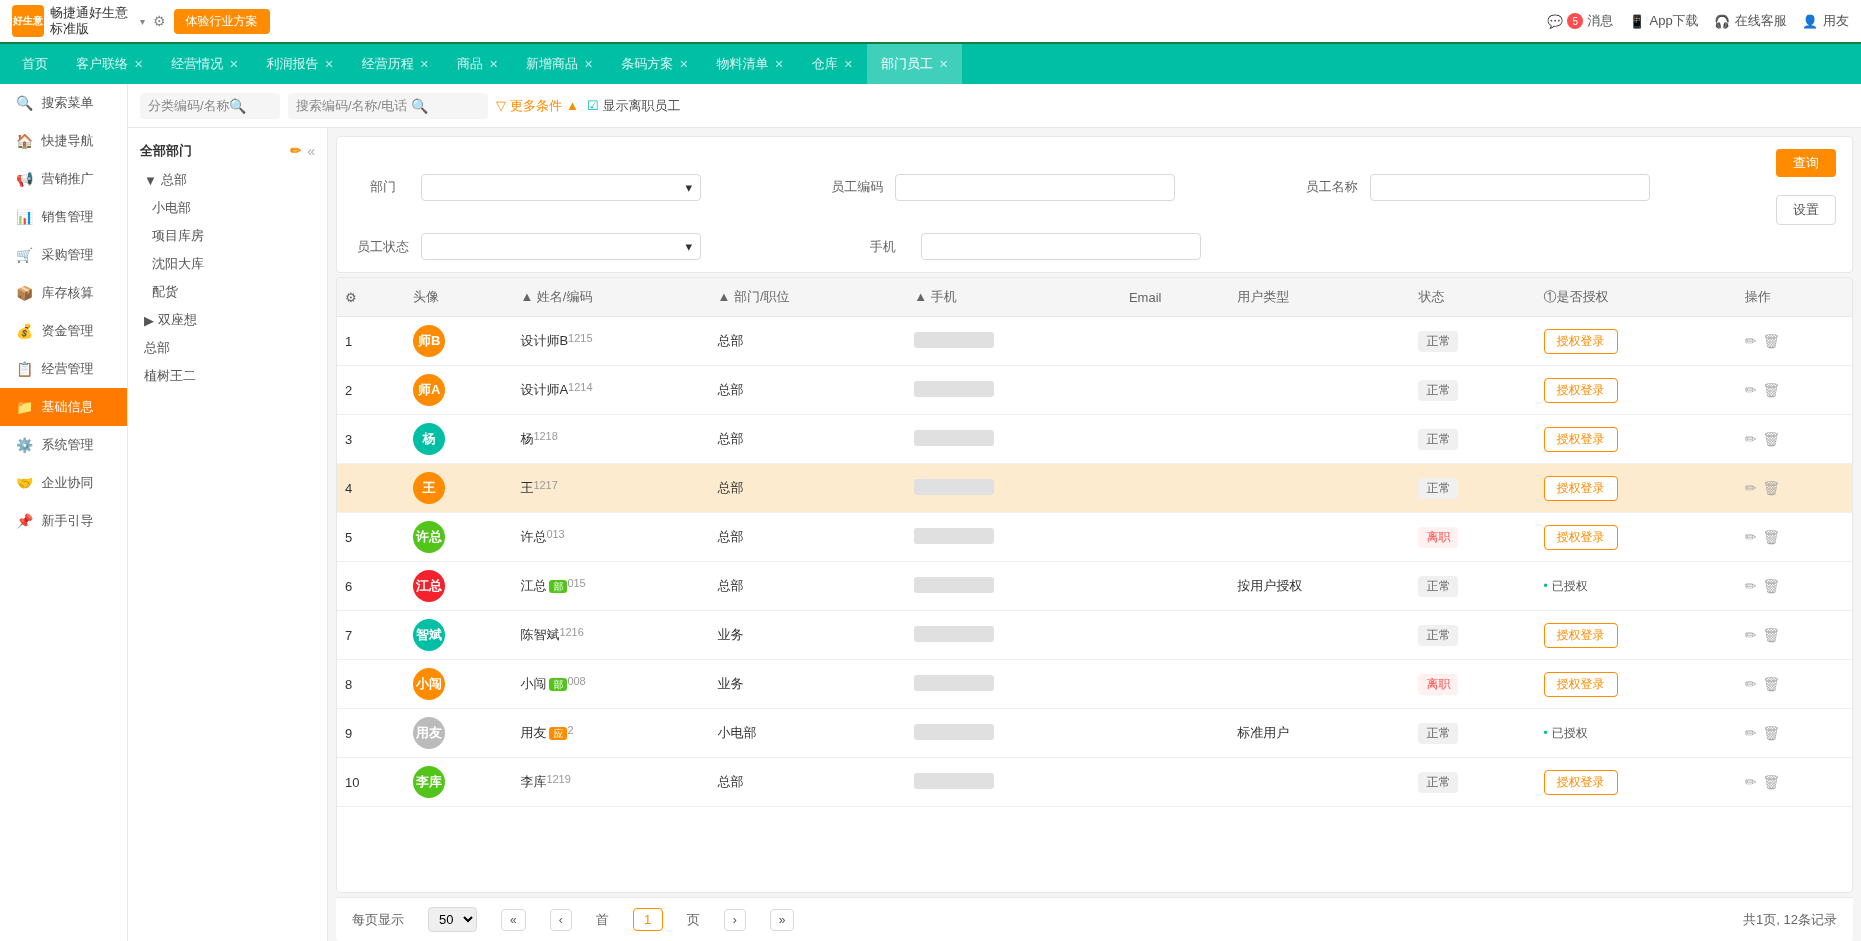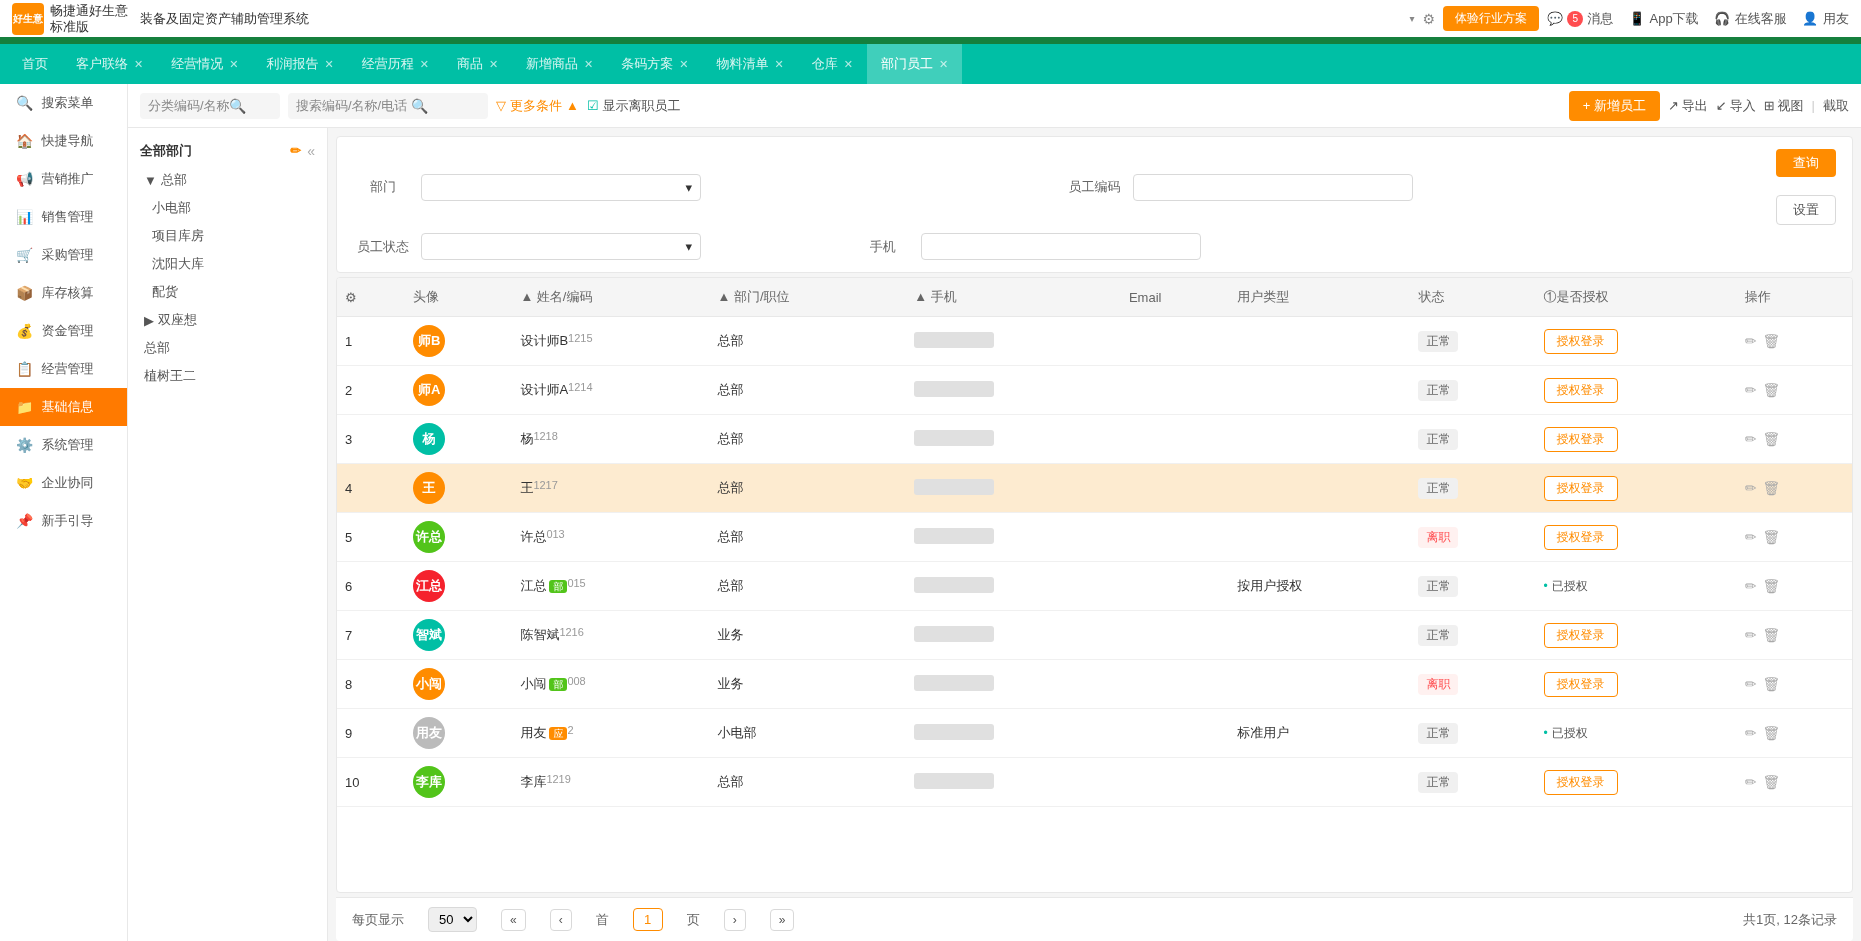--- a/index.html
+++ b/index.html
@@ -1,19 +1,19 @@
 <!DOCTYPE html>
 <html><head>
   <meta charset="utf-8">
   <style>
     * { box-sizing: border-box; margin: 0; padding: 0; font-family: 'Microsoft YaHei', Arial, sans-serif; font-size: 13px; }
     body { background: #f5f5f5; overflow: hidden; }
 
     
-    .top-bar { height: 44px; background: #fff; display: flex; align-items: center; padding: 18px 12px; border-bottom: 7px solid #15803d; gap: 8px; }
+    .top-bar { height: 44px; background: #fff; display: flex; align-items: center; padding: 18px 12px; border-bottom: 2px solid #15803d; gap: 8px; }
     .top-bar-logo { display: flex; align-items: center; gap: 6px; width: 120px; }
     .logo-icon { width: 32px; height: 32px; background: #ff8c00; border-radius: 4px; display: flex; align-items: center; justify-content: center; color: white; font-size: 10px; font-weight: bold; }
     .logo-text { font-size: 12px; color: #333; line-height: 1.2; }
     .top-bar-title { flex: 1; font-size: 13px; color: #333; }
     .top-bar-right { display: flex; align-items: center; gap: 16px; margin-left: auto; }
     .top-bar-btn { display: flex; align-items: center; gap: 4px; color: #555; font-size: 12px; cursor: pointer; }
     .top-bar-btn .badge { background: #ff4d4f; color: white; border-radius: 50%; width: 16px; height: 16px; font-size: 10px; display: flex; align-items: center; justify-content: center; }
     .try-btn { background: #ff8c00; color: white; padding: 4px 12px; border-radius: 4px; font-size: 12px; cursor: pointer; border: none; }
     .gear-icon { color: #888; cursor: pointer; font-size: 14px; }
     .dropdown-arrow { color: #888; font-size: 10px; }
@@ -111,21 +111,20 @@
 <body>
 
 <div class="top-bar">
   <div class="top-bar-logo">
     <div class="logo-icon">好生意</div>
     <div class="logo-text">
       <div>畅捷通好生意</div>
       <div>标准版</div>
     </div>
   </div>
-  <div class="top-bar-title">装备及固定资产辅助管理系统</div>
   <span class="dropdown-arrow">▾</span>
   <span class="gear-icon">⚙</span>
   <button class="try-btn">体验行业方案</button>
   <div class="top-bar-right">
     <div class="top-bar-btn">
       <span>💬</span>
       <span class="badge">5</span>
       <span>消息</span>
     </div>
     <div class="top-bar-btn">
@@ -222,39 +221,20 @@
         <button class="search-btn-small">🔍</button>
       </div>
       <div class="more-filter">
         <span>▽</span>
         <span>更多条件</span>
         <span>▲</span>
       </div>
       <div class="show-inactive">
         <span class="cb-check">☑</span>
         <span>显示离职员工</span>
-      </div>
-      <div class="sub-toolbar-right">
-        <button class="add-employee-btn">+ 新增员工</button>
-        <button class="export-btn">
-          <span>↗</span>
-          <span>导出</span>
-        </button>
-        <button class="import-btn">
-          <span>↙</span>
-          <span>导入</span>
-        </button>
-        <button class="view-btn">
-          <span>⊞</span>
-          <span>视图</span>
-        </button>
-        <span class="divider">|</span>
-        <button class="view-btn">
-          <span>截取</span>
-        </button>
       </div>
     </div>
 
     <div class="dept-content">
 
       <div class="dept-tree">
         <div class="dept-tree-header">
           <span>全部部门</span>
           <div class="icons">
             <span style="color:#ff8c00;cursor:pointer;">✏</span>
@@ -285,20 +265,24 @@
               <span class="filter-label">部门</span>
               <div class="filter-select">
                 <span></span>
                 <span>▾</span>
               </div>
             </div>
             <div class="filter-field">
               <span class="filter-label">员工编码</span>
               <input class="filter-input" type="text" value="" style="">
             </div>
+            <div class="filter-field">
+              <span class="filter-label">员工名称</span>
+              <input class="filter-input" type="text" value="" style="">
+            </div>
             <div class="filter-btns">
               <button class="query-btn">查询</button>
               <button class="set-btn">设置</button>
             </div>
           </div>
           <div class="filter-row">
             <div class="filter-field">
               <span class="filter-label">员工状态</span>
               <div class="filter-select">
                 <span></span>

